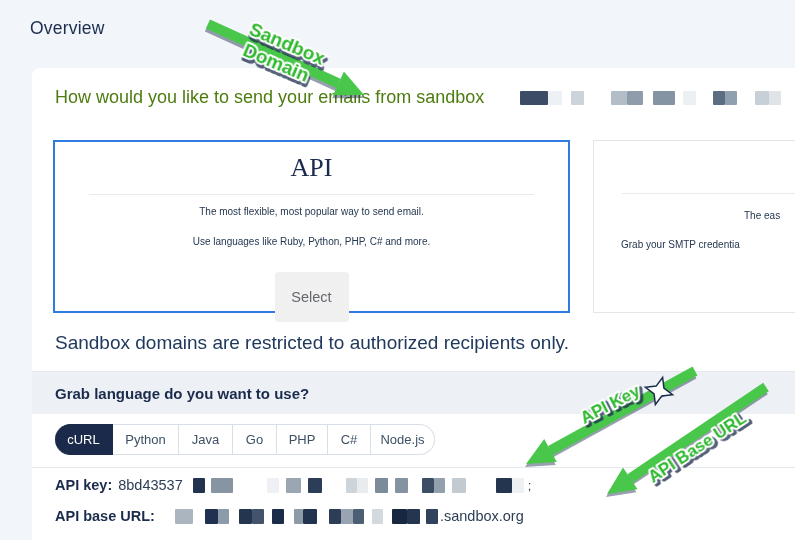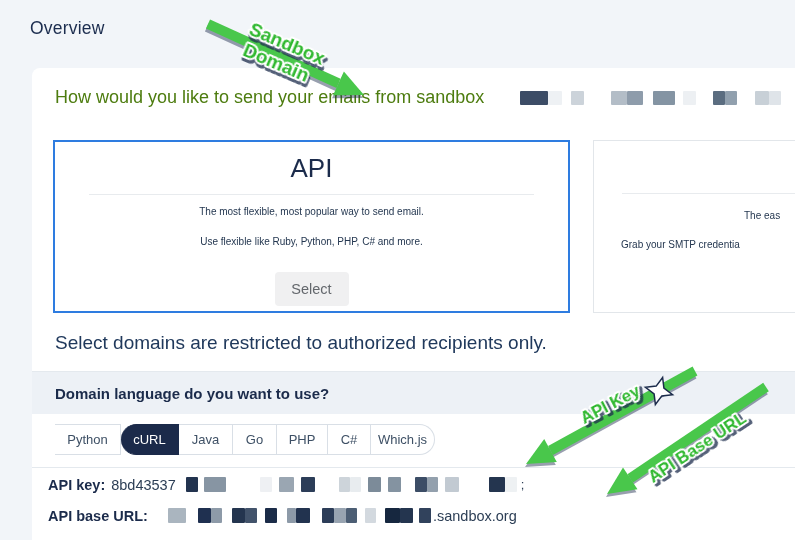--- a/index.html
+++ b/index.html
@@ -31,51 +31,51 @@
   
   .card-api{
     left:53px;top:140px;width:513px;height:169px;background:#fff;
     border:2px solid #2e7ce0;
   }
   .card-smtp{
     left:593px;top:140px;width:520px;height:171px;background:#fff;
     border:1px solid #e2e6ea;
   }
   .card-title{
-    left:0;top:11px;width:100%;text-align:center;font-size:26px;color:#1b2b4b;
+    left:0;top:11px;width:100%;text-align:center;font-size:26px;color:#1b2b4b;font-family:Liberation Serif, serif;
   }
   .card-divider{left:34px;right:34px;top:52px;height:1px;background:#e8ebee;}
   .card-smtp .card-divider{left:28px;right:0;}
   .card-p{font-size:10px;color:#243750;white-space:nowrap;}
   .card-api .p1{left:0;top:64px;width:100%;text-align:center;}
   .card-api .p2{left:0;top:94px;width:100%;text-align:center;}
   .card-smtp .p1{left:150px;top:69px;}
   .card-smtp .p2{left:27px;top:98px;}
   .select-btn{
     left:50%;top:130px;transform:translateX(-50%);
-    width:74px;height:34px;background:#f0f0f1;border:none;border-radius:4px;
+    width:74px;height:50px;background:#f0f0f1;border:none;border-radius:4px;
     font-family:"Liberation Sans",sans-serif;font-size:14.5px;font-weight:500;color:#63676c;cursor:pointer;
   }
   
   .restricted{left:55px;top:332px;font-size:19px;color:#20395c;white-space:nowrap;}
   
   .sect-divider{left:32px;width:763px;height:1px;background:#e4e9ee;}
   .lang-band{left:32px;top:372px;width:763px;height:42px;background:#edf1f6;}
   .lang-heading{left:55px;top:385px;font-size:15px;font-weight:bold;color:#1b2b4b;}
   .tabs{left:55px;top:424px;height:31px;display:flex;}
   .tab{
     box-sizing:border-box;height:31px;background:#fff;border:1px solid #d9dfe6;border-left:none;
     font-family:"Liberation Sans",sans-serif;font-size:13px;color:#3e5065;cursor:pointer;padding:0;
   }
   .tab.active{background:#1b2a4a;color:#ffffff;border-color:#1b2a4a;border-radius:16px 0 0 16px;}
   .tab:last-child{border-radius:0 16px 16px 0;}
   .tab.w1{width:58px}.tab.w2{width:66px}.tab.w3{width:54px}.tab.w4{width:44px}
   .tab.w5{width:57px}.tab.w6{width:51px}.tab.w7{width:43px}.tab.w8{width:64px}
   
-  .cred-row{left:48px;font-size:14.5px;color:#2c3e55;display:flex;align-items:flex-start;white-space:nowrap;}
+  .cred-row{left:55px;font-size:14.5px;color:#2c3e55;display:flex;align-items:flex-end;white-space:nowrap;}
   .cred-row b{color:#1b2b4b;margin-right:6px;}
   .key-row{top:477px;}
   .url-row{top:508px;}
   .key-redact{margin-left:10px;}
   .url-redact{margin-left:14px;margin-right:2px;}
   .remnant{margin-left:4px;color:#2c3e55;font-size:13px;}
   
   svg.overlay{position:absolute;left:0;top:0;pointer-events:none;}
   .arrow-shape{filter:drop-shadow(-1px 3px 0 rgba(27,43,75,.45));}
   .arrow-label{
@@ -106,44 +106,44 @@
       <i style="width: 14px; background: rgb(200, 208, 215);"></i>
       <i style="width: 12px; background: rgb(223, 228, 233);"></i>
     </span>
   <span class="txt">.mailgun.org?</span>
 </div>
 
 <div class="abs card-api">
   <div class="abs card-title">API</div>
   <div class="abs card-divider"></div>
   <div class="abs card-p p1">The most flexible, most popular way to send email.</div>
-  <div class="abs card-p p2">Use flexible like Ruby, Python, PHP, C# and more.</div>
+  <div class="abs card-p p2">Use languages like Ruby, Python, PHP, C# and more.</div>
   <button class="abs select-btn">Select</button>
 </div>
 
 <div class="abs card-smtp">
   <div class="abs card-divider"></div>
   <div class="abs card-p p1">The eas</div>
   <div class="abs card-p p2">Grab your SMTP credentia</div>
 </div>
 
-<div class="abs restricted">Select domains are restricted to authorized recipients only.</div>
+<div class="abs restricted">Sandbox domains are restricted to authorized recipients only.</div>
 
 <div class="abs sect-divider" style="top:371px"></div>
 <div class="abs lang-band"></div>
-<div class="abs lang-heading">Domain language do you want to use?</div>
+<div class="abs lang-heading">Grab language do you want to use?</div>
 
 <div class="abs tabs">
+  <button class="tab active w1">cURL</button>
   <button class="tab w2">Python</button>
-  <button class="tab active w1">cURL</button>
   <button class="tab w3">Java</button>
   <button class="tab w4">Go</button>
   <button class="tab w6">PHP</button>
   <button class="tab w7">C#</button>
-  <button class="tab w8">Which.js</button>
+  <button class="tab w8">Node.js</button>
 </div>
 
 <div class="abs sect-divider" style="top:467px"></div>
 
 <div class="abs cred-row key-row">
   <b>API key:</b>
   <span>8bd43537</span>
   <span class="redact tall key-redact">
       <i style="width: 12px; background: rgb(34, 51, 79); margin-right: 6px;"></i>
       <i style="width: 22px; background: rgb(135, 149, 163); margin-right: 34px;"></i>

